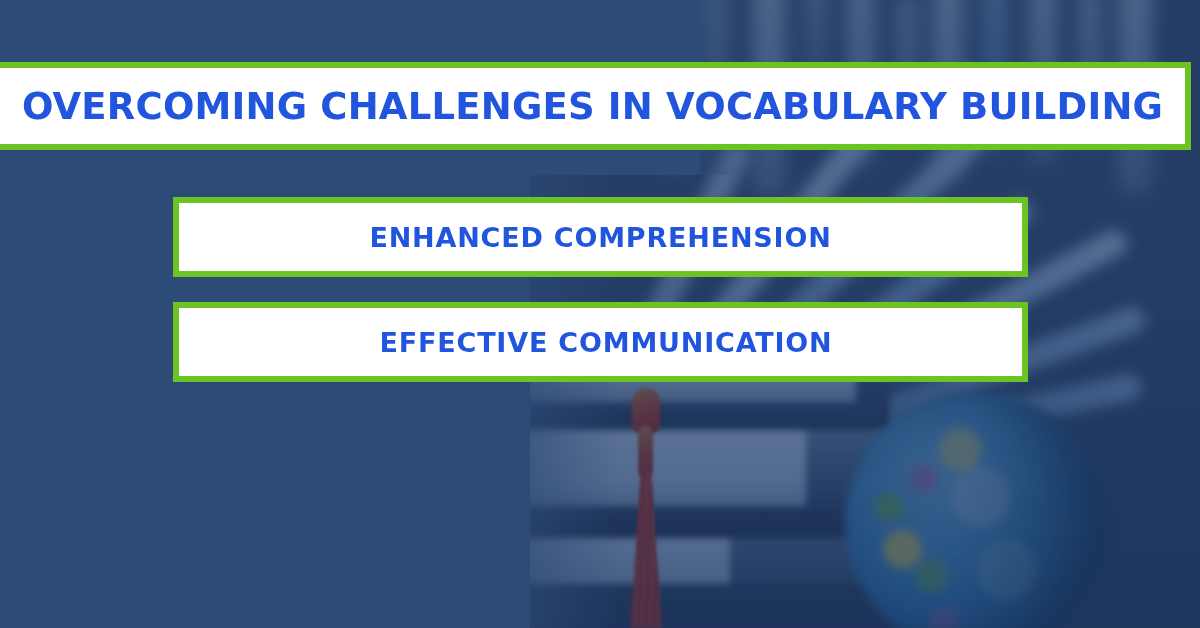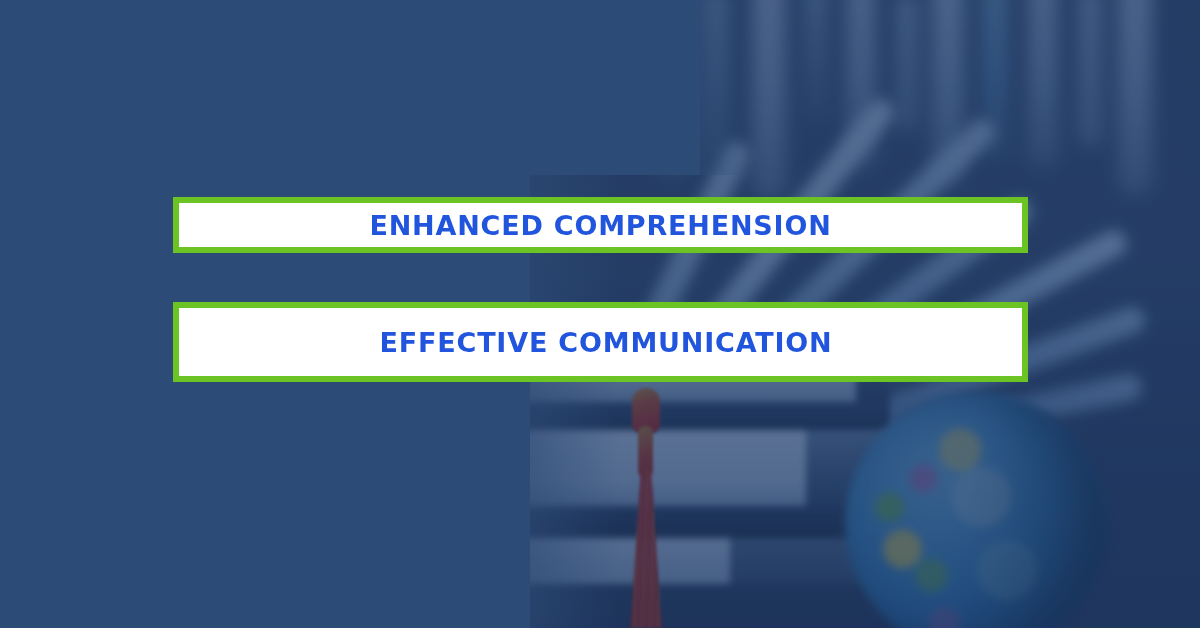--- a/index.html
+++ b/index.html
@@ -153,21 +153,21 @@
     background:#ffffff;
     display:flex;
     align-items:center;
     justify-content:center;
   }
   .banner-title {
     left:0; top:62px; width:1191px; height:88px;
     border:6px solid #6cc424;
     border-left:0;
   }
-  .banner-sub1 { left:173px; top:197px; width:855px; height:56px; border:6px solid #6cc424; }
+  .banner-sub1 { left:173px; top:197px; width:855px; height:80px; border:6px solid #6cc424; }
   .banner-sub2 { left:173px; top:302px; width:855px; height:80px; border:6px solid #6cc424;padding-left:11px; }
 
   .banner-text {
     color:#2255dd;
     font-weight:700;
     letter-spacing:.5px;
     text-transform:uppercase;
     white-space:nowrap;
     font-family:"DejaVu Sans", sans-serif;
   }
@@ -231,20 +231,23 @@
     </div>
 
     <div class="bg-wash"></div>
     <div class="bg-tint"></div>
     <div class="bg-flat-left"></div>
     <div class="bg-flat-left-fade"></div>
     <div class="bg-flat-topleft"></div>
     <div class="bg-flat-topleft-fade"></div>
   </div>
 
+  <div class="banner banner-title">
+    <span class="banner-text title-text">OVERCOMING CHALLENGES IN VOCABULARY BUILDING</span>
+  </div>
 
   <div class="banner banner-sub1">
     <span class="banner-text sub-text">ENHANCED COMPREHENSION</span>
   </div>
 
   <div class="banner banner-sub2">
     <span class="banner-text sub-text">EFFECTIVE COMMUNICATION</span>
   </div>
 
 </div>

